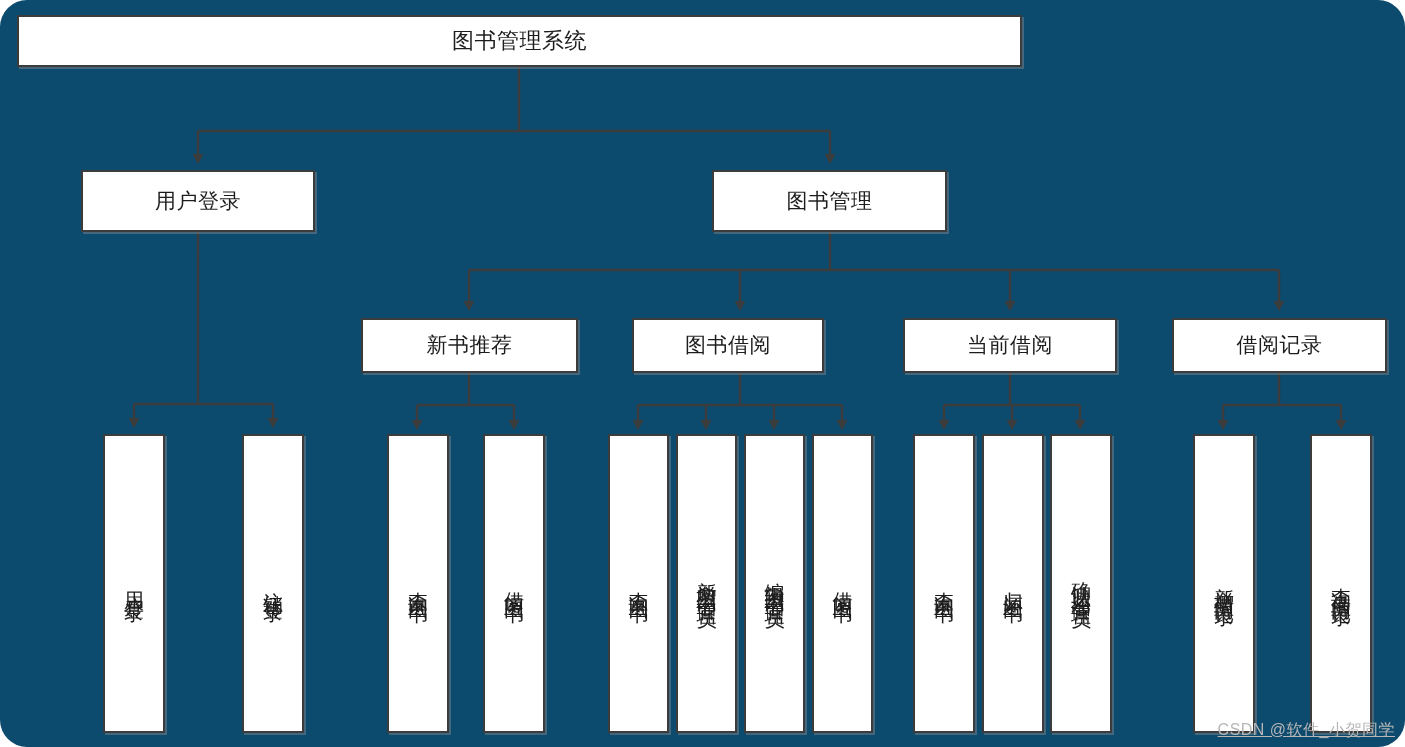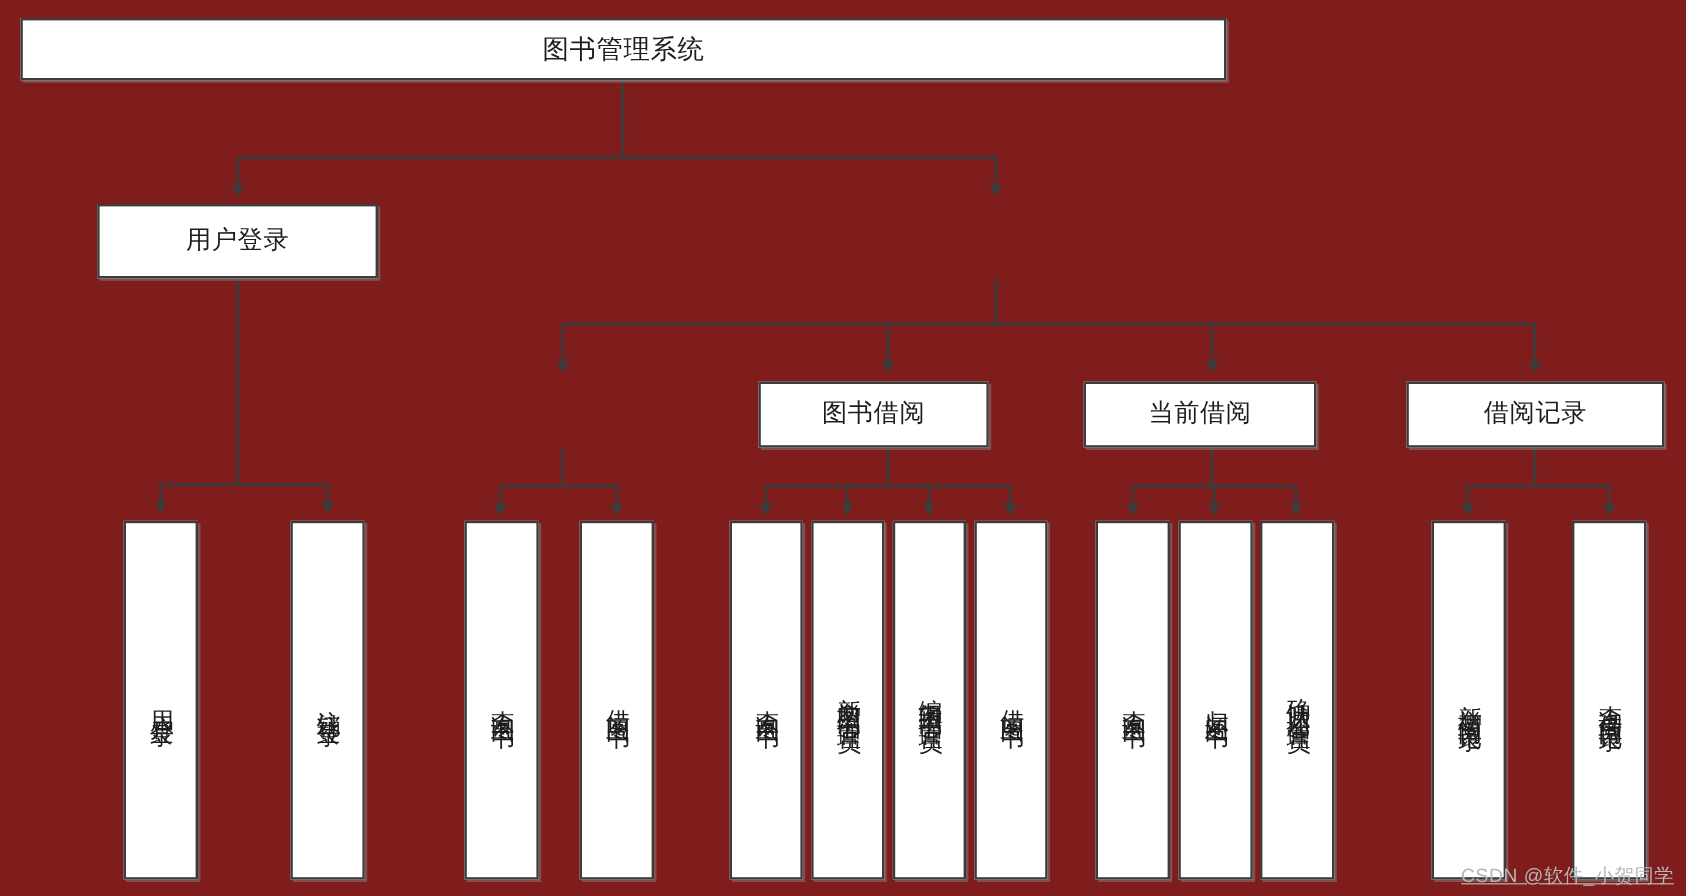--- a/index.html
+++ b/index.html
@@ -4,22 +4,23 @@
 <style>
   html,body{margin:0;padding:0;background:#ffffff;}
   body{
     font-family:"Liberation Sans","DejaVu Sans",sans-serif;
     color:#1a1a1a;
   }
   #canvas{
     position:relative;
     width:1405px;
     height:747px;
-    background:#7f1d1d;
+    background:#0c4a6e;
     overflow:hidden;
+    border-radius:27px;
   }
   .box{
     position:absolute;
     box-sizing:border-box;
     border:2px solid #3c3c3c;
     background:#ffffff;
     display:flex;
     align-items:center;
     justify-content:center;
     box-shadow:2px 2px 0 rgba(140,140,140,.45);
@@ -114,27 +115,33 @@
   </svg>
 
   <div class="box root" style="left:17px;top:15px;width:1005px;height:52px;">
     <span class="lbl">图书管理系统</span>
   </div>
 
   <div class="box" style="left:81px;top:170px;width:234px;height:62px;">
     <span class="lbl">用户登录</span>
   </div>
 
-
+  <div class="box" style="left:712px;top:170px;width:235px;height:62px;">
+    <span class="lbl">图书管理</span>
+  </div>
+
+  <div class="box" style="left:361px;top:318px;width:217px;height:55px;">
+    <span class="lbl">新书推荐</span>
+  </div>
 
   <div class="box" style="left:632px;top:318px;width:192px;height:55px;">
     <span class="lbl">图书借阅</span>
   </div>
 
-  <div class="box" style="left:903px;top:318px;width:194px;height:55px;">
+  <div class="box" style="left:903px;top:318px;width:214px;height:55px;">
     <span class="lbl">当前借阅</span>
   </div>
 
   <div class="box" style="left:1172px;top:318px;width:215px;height:55px;">
     <span class="lbl">借阅记录</span>
   </div>
 
   <div class="box vert" style="left:103px;top:434px;width:62px;height:299px;">
     <span class="lbl">用户登录</span>
   </div>

